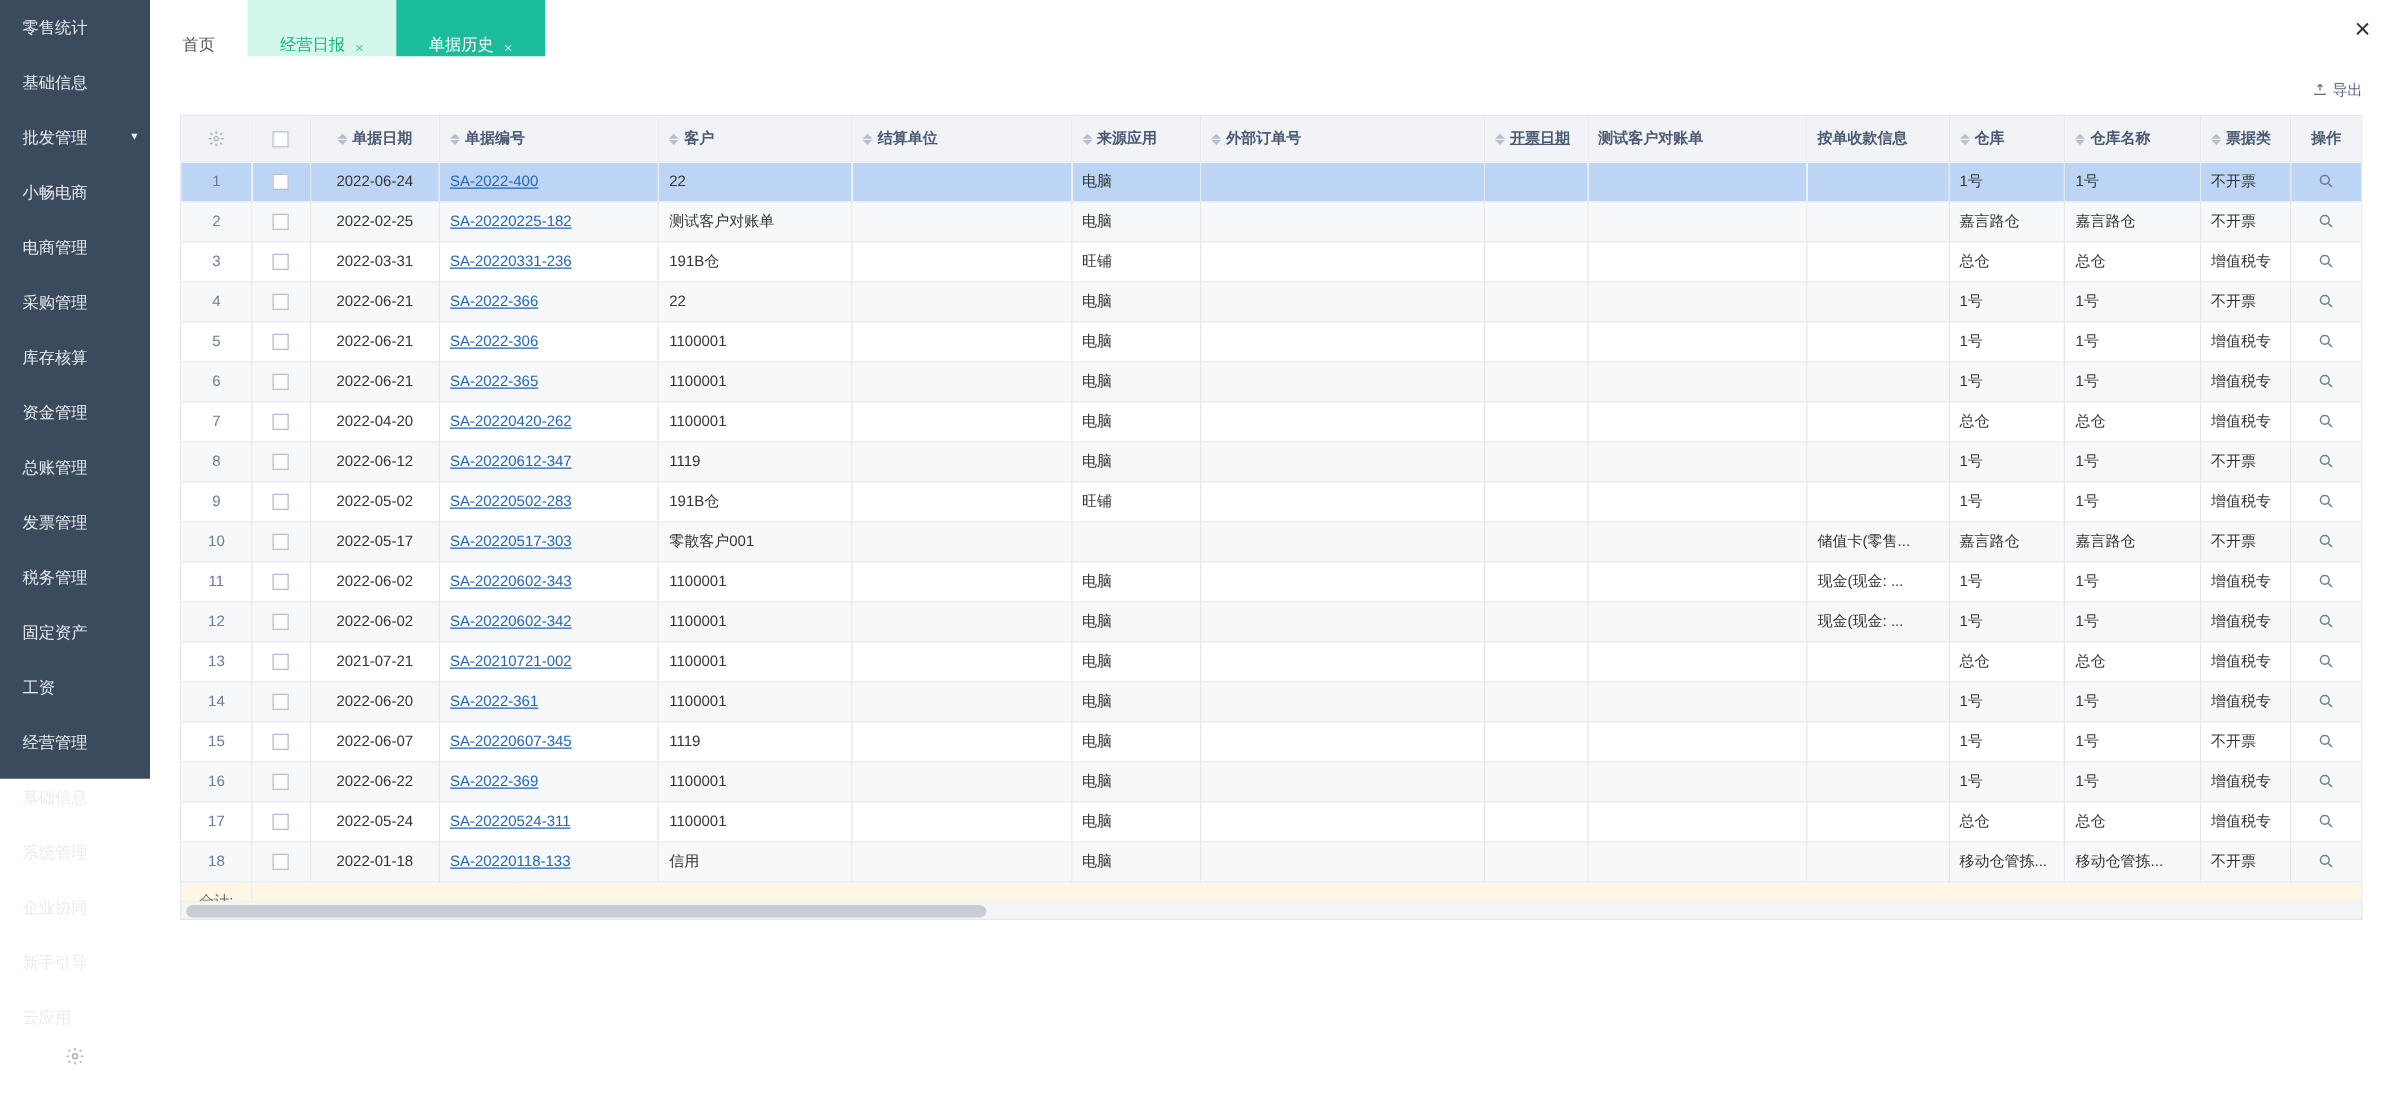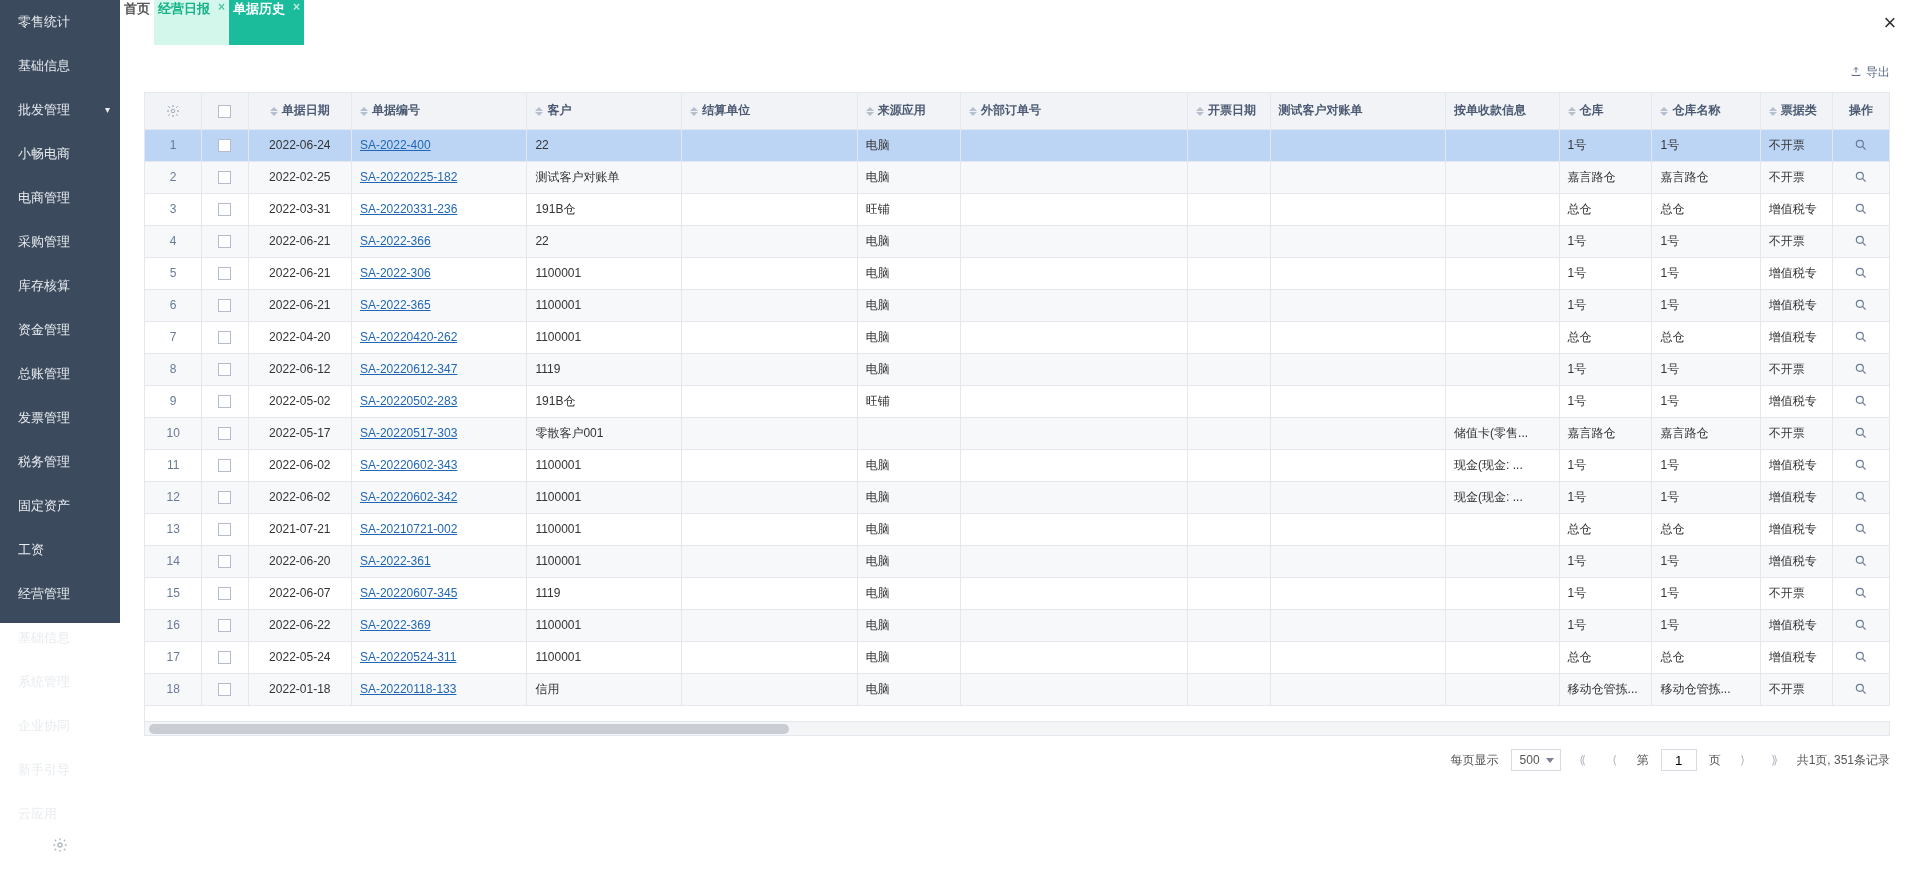--- a/index.html
+++ b/index.html
@@ -31,22 +31,22 @@
     border-top:1px solid rgba(255,255,255,0.05);
   }
   .sidebar-footer svg { width:16px; height:16px; fill:#aeb6c2; }
 
   
   .tabs {
     position:absolute; left:120px; top:0; right:0; height:46px;
     background:#fff; display:flex; align-items:stretch; border-bottom:1px solid #fff;
   }
   .tab {
-    display:flex; align-items:flex-start; padding:0 4px; font-size:13px; color:#555;
-    cursor:pointer; position:relative;font-weight:bold;
+    display:flex; align-items:flex-end; padding:0 26px; font-size:13px; color:#555;
+    cursor:pointer; position:relative;
   }
   .tab.home { background:#fff; }
   .tab.open { background:#d4f7ec; color:#13b386; }
   .tab.active { background:#1abc9c; color:#fff; }
   .tab .close { margin-left:8px; font-size:12px; opacity:.7; }
   .tabs .big-close {
     margin-left:auto; width:40px; display:flex; align-items:center; justify-content:center;
     font-size:22px; color:#333; cursor:pointer;
   }
 
@@ -86,21 +86,21 @@
   tbody tr:nth-child(even) td { background:#f7f8fa; }
   tbody tr.selected td { background:#bcd5f5 !important; }
   .col-idx { width:55px; text-align:center; color:#6a7a96;}
   .col-chk { width:45px; text-align:center; }
   .col-date { width:100px;text-align:center; }
   .col-docno { width:170px; }
   .col-cust { width:150px; }
   .col-settle{ width:170px; }
   .col-srcapp{ width:100px; }
   .col-extord{ width:220px; }
-  .col-invdate{ width:80px; }
+  .col-invdate{ width:80px;text-decoration:underline; }
   .col-cashinfo{ width:170px; }
   .col-recinfo{ width:110px; }
   .col-wh { width:90px; }
   .col-whname{ width:105px; }
   .col-invtype{ width:70px; }
   .col-op { width:55px; text-align:center;margin-top:44px; }
   td.link { color:#2267b5; text-decoration:underline; cursor:pointer; }
   td.col-op svg, th.col-idx svg { width:14px; height:14px; stroke:#6a7a96; fill:none; vertical-align:middle; }
   .chk {
     width:13px; height:13px; border:1px solid #b3bccd; background:#fff; display:inline-block; vertical-align:middle;
@@ -602,32 +602,24 @@
             <td class="col-cashinfo"></td>
             <td class="col-recinfo"></td>
             <td class="col-wh">移动仓管拣...</td>
             <td class="col-whname">移动仓管拣...</td>
             <td class="col-invtype">不开票</td>
             <td class="col-op"><svg viewBox="0 0 24 24">
                 <circle cx="10" cy="10" r="6" stroke-width="2"></circle>
                 <path d="M15 15l5 5" stroke-width="2"></path>
               </svg></td>
           </tr>
+          <tr class="total-row">
+            <td class="col-idx">合计:</td>
+            <td colspan="14"></td>
+          </tr>
         </tbody>
     </table>
   </div>
   <div class="hscroll">
     <div class="thumb"></div>
   </div>
 
-  <div class="pager">
-    <span>每页显示</span>
-    <div class="select"><span>500</span></div>
-    <div class="navbtn">⟪</div>
-    <div class="navbtn">⟨</div>
-    <span>第</span>
-    <input class="pageno" value="1" style="">
-    <span>页</span>
-    <div class="navbtn">⟩</div>
-    <div class="navbtn">⟫</div>
-    <span>共1页, 351条记录</span>
-  </div>
 </div>
 
 </body></html>

